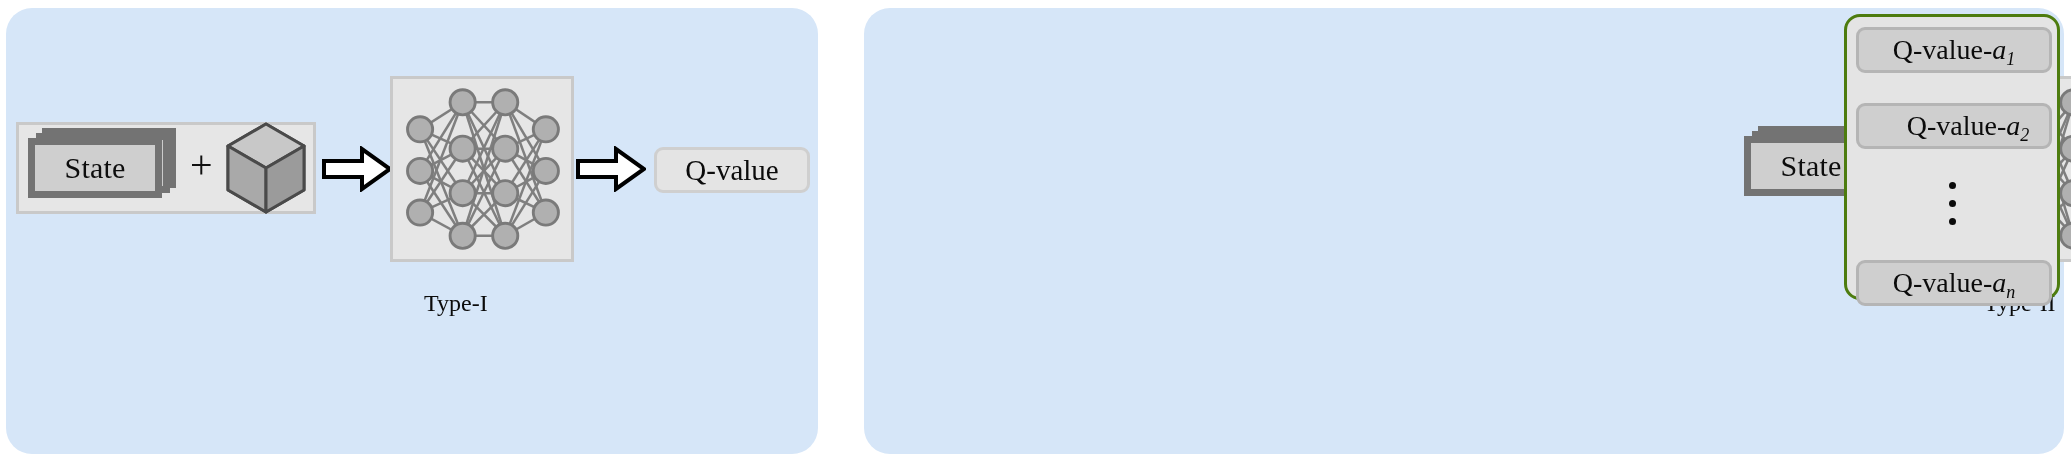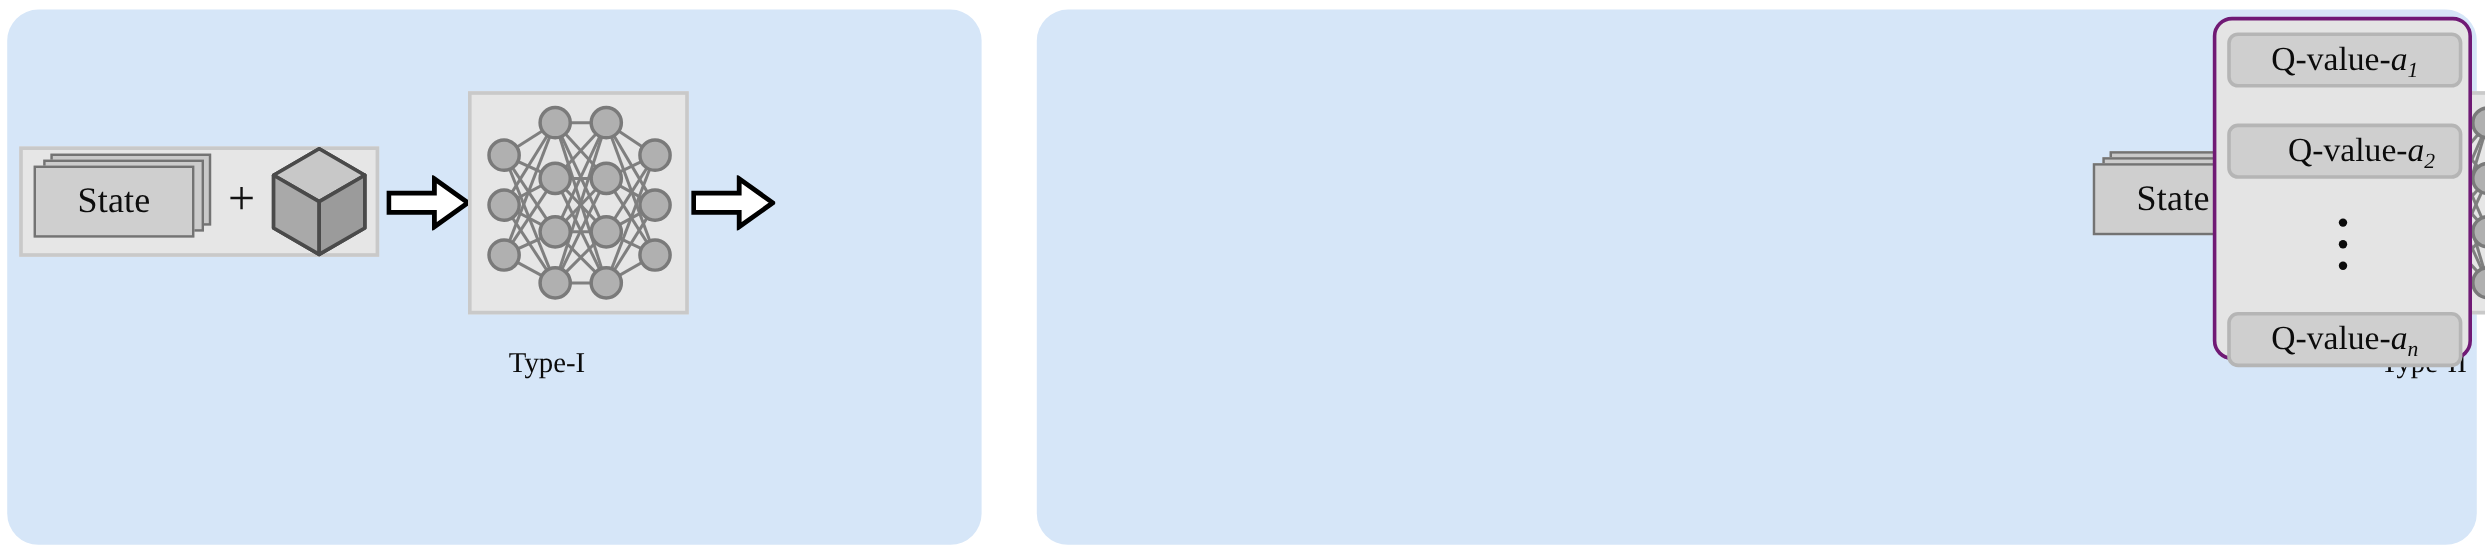--- a/index.html
+++ b/index.html
@@ -45,21 +45,21 @@
     height: 92px;
   }
 
   
   .state-stack {
     position: absolute;
   }
   .state-card {
     position: absolute;
     background: #cfcfcf;
-    border: 2px solid #737373;
+    border: 7px solid #737373;
     box-sizing: border-box;
   }
   .state-card.back2 { left: 14px; top: 0px;  width: 134px; height: 60px; background:#c9c9c9; }
   .state-card.back1 { left: 8px;  top: 5px;  width: 134px; height: 60px; background:#cccccc; }
   .state-card.front {
     left: 0px; top: 10px; width: 134px; height: 60px;
     display: flex; align-items: center; justify-content: center;
     background: #cfcfcf;
   }
   .state-label {
@@ -111,21 +111,21 @@
     display: flex; align-items: center; justify-content: center;
   }
   #qvalue-box .q-text { font-size: 29px; color: #0b0b0b; line-height: 1; }
 
   
   #qvalue-list {
     position: absolute;
     left: 1844px; top: 14px;
     width: 216px; height: 286px;
     background: #e4e4e4;
-    border: 3px solid #701a75;
+    border: 3px solid #4d7c0f;
     border-radius: 16px;
     box-sizing: border-box;
   }
   .q-item {
     position: absolute;
     left: 9px;
     width: 196px;
     height: 46px;
     background: #cfcfcf;
     border: 3px solid #b5b5b5;
@@ -271,20 +271,23 @@
             <circle cx="158" cy="95" r="13"></circle>
             <circle cx="158" cy="138" r="13"></circle>
         </g>
       </svg>
     </div>
 
     <svg class="arrow" id="arrow-2" viewBox="0 0 70 46">
       <polygon points="2,15 40,15 40,3 68,23 40,43 40,31 2,31" fill="#ffffff" stroke="#000000" stroke-width="4" stroke-linejoin="miter"></polygon>
     </svg>
 
+    <div id="qvalue-box">
+      <span class="q-text">Q-value</span>
+    </div>
 
     <div class="type-caption" id="caption-type-i">Type-I</div>
   </div>
 
   <div class="panel" id="panel-type-ii">
 
     <div class="state-stack" id="state-stack-2">
       <div class="state-card back2"></div>
       <div class="state-card back1"></div>
       <div class="state-card front">

